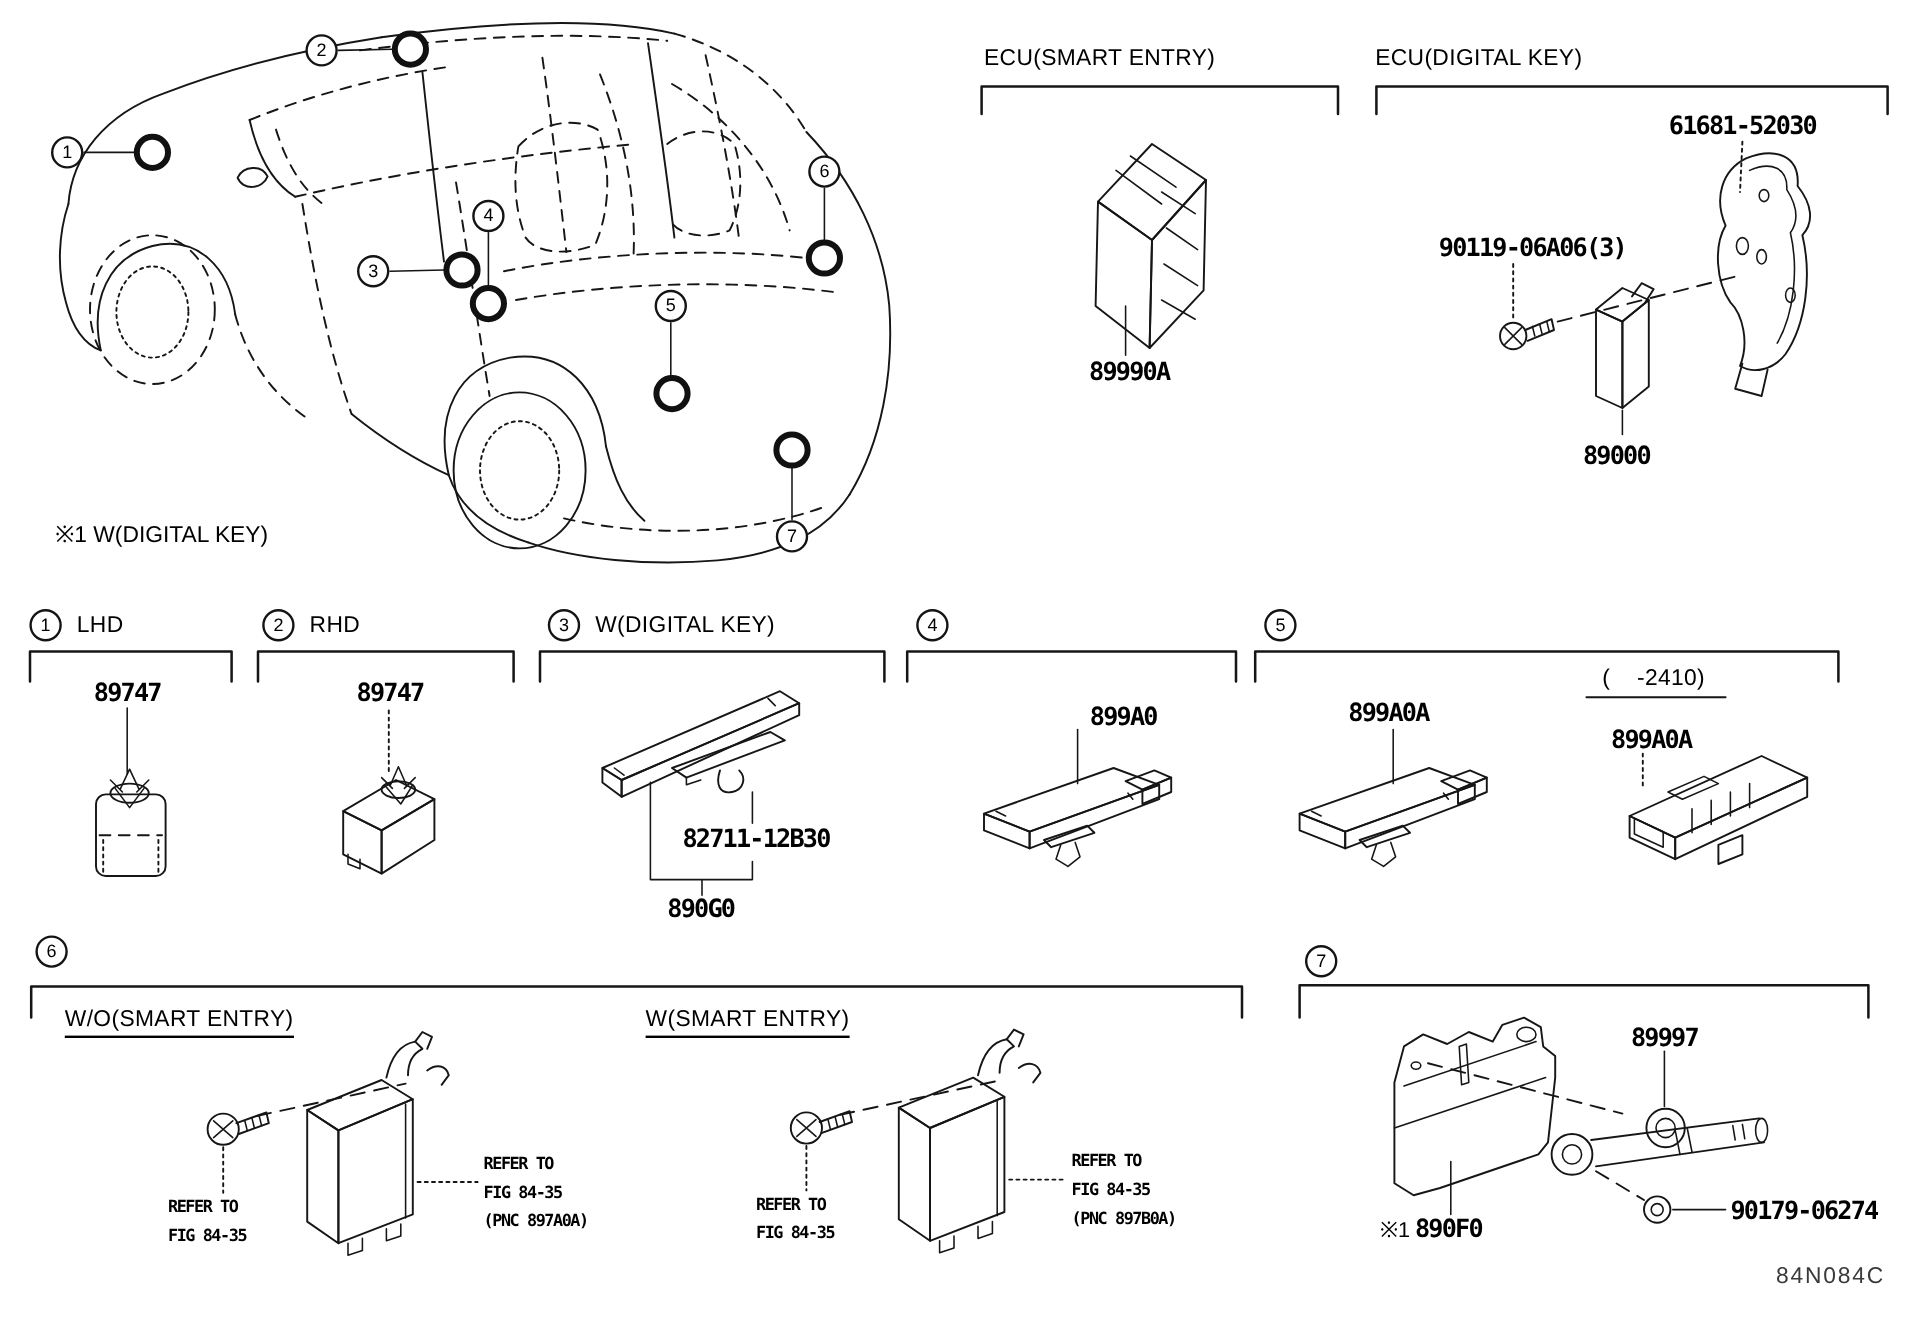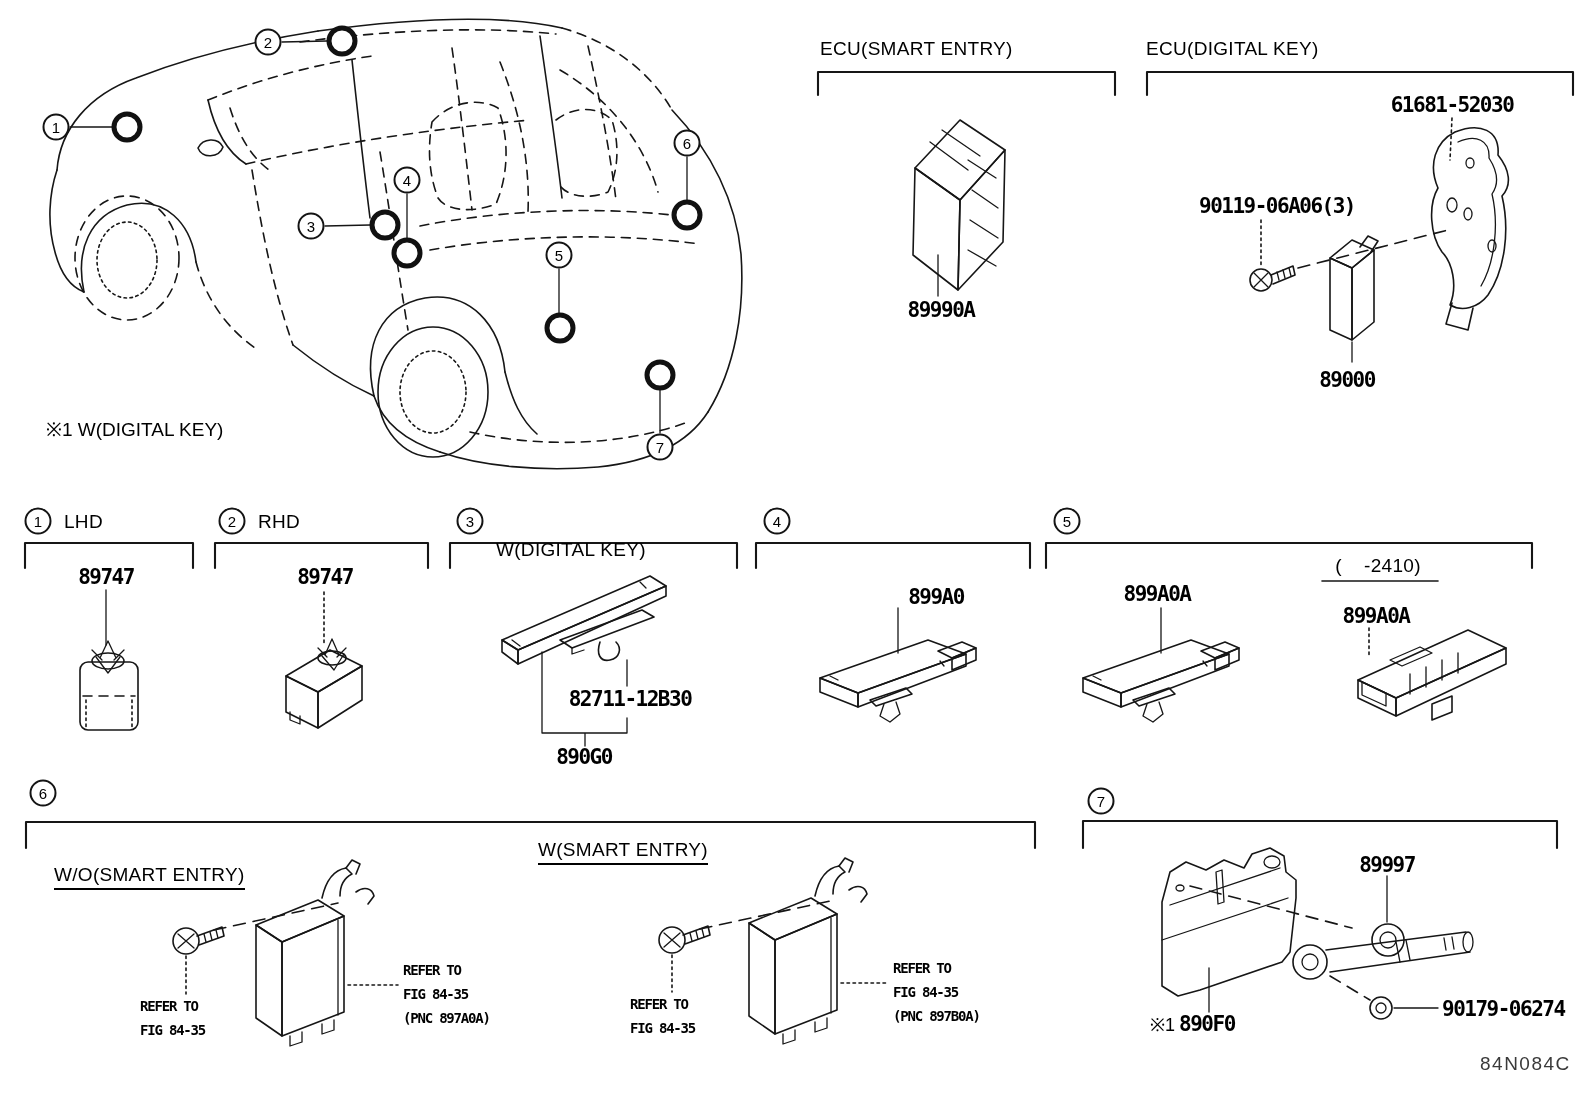--- a/index.html
+++ b/index.html
@@ -266,51 +266,51 @@
 </svg>
 
 <div class="abs hdr" style="left:820px;top:38px;">ECU(SMART ENTRY)</div>
 <div class="abs hdr" style="left:1146px;top:38px;text-align:center;">ECU(DIGITAL KEY)</div>
 
 <div class="abs pn ctr" style="left:941px;top:310px;">89990A</div>
 <div class="abs pn ctr" style="left:1452px;top:105px;">61681-52030</div>
 <div class="abs pn ctr" style="left:1277px;top:206px;">90119-06A06(3)</div>
 <div class="abs pn ctr" style="left:1347px;top:380px;">89000</div>
 
-<div class="abs note" style="left:46px;top:416px;text-align:center;">※1 W(DIGITAL KEY)</div>
+<div class="abs note" style="left:46px;top:432px;text-align:center;">※1 W(DIGITAL KEY)</div>
 
 <div class="abs callout" style="left:56px;top:127px;">1</div>
 <div class="abs callout" style="left:268px;top:42px;">2</div>
 <div class="abs callout" style="left:311px;top:226px;">3</div>
 <div class="abs callout" style="left:407px;top:180px;">4</div>
 <div class="abs callout" style="left:559px;top:255px;">5</div>
 <div class="abs callout" style="left:687px;top:143px;">6</div>
 <div class="abs callout" style="left:660px;top:447px;">7</div>
 
 <div class="abs callout" style="left:38px;top:521px;">1</div>
 <div class="abs hdr" style="left:64px;top:511px;text-align:right;">LHD</div>
 <div class="abs callout" style="left:232px;top:521px;">2</div>
 <div class="abs hdr" style="left:258px;top:511px;">RHD</div>
 <div class="abs callout" style="left:470px;top:521px;">3</div>
-<div class="abs hdr" style="left:496px;top:511px;margin-top:28px;">W(DIGITAL KEY)</div>
+<div class="abs hdr" style="left:496px;top:511px;">W(DIGITAL KEY)</div>
 <div class="abs callout" style="left:777px;top:521px;">4</div>
 <div class="abs callout" style="left:1067px;top:521px;">5</div>
 <div class="abs callout" style="left:43px;top:793px;">6</div>
 <div class="abs callout" style="left:1101px;top:801px;">7</div>
 
 <div class="abs pn ctr" style="left:106px;top:577px;">89747</div>
 <div class="abs pn ctr" style="left:325px;top:577px;">89747</div>
 <div class="abs pn ctr" style="left:630px;top:699px;">82711-12B30</div>
 <div class="abs pn ctr" style="left:584px;top:757px;">890G0</div>
 <div class="abs pn ctr" style="left:888px;top:597px;margin-left:48px;">899A0</div>
 <div class="abs pn ctr" style="left:1157px;top:594px;">899A0A</div>
 <div class="abs hdr ctr" style="left:1378px;top:566px;">(    -2410)</div>
 <div class="abs pn ctr" style="left:1376px;top:616px;">899A0A</div>
 
-<div class="abs hdr ul" style="left:54px;top:864px;text-align:right;">W/O(SMART ENTRY)</div>
+<div class="abs hdr ul" style="left:54px;top:839px;text-align:right;">W/O(SMART ENTRY)</div>
 <div class="abs hdr ul" style="left:538px;top:839px;">W(SMART ENTRY)</div>
 <div class="abs ref" style="left:140px;top:994px;">REFER TO
 FIG 84-35</div>
 <div class="abs ref" style="left:403px;top:958px;">REFER TO
 FIG 84-35
 (PNC 897A0A)</div>
 <div class="abs ref" style="left:630px;top:992px;">REFER TO
 FIG 84-35</div>
 <div class="abs ref" style="left:893px;top:956px;">REFER TO
 FIG 84-35

